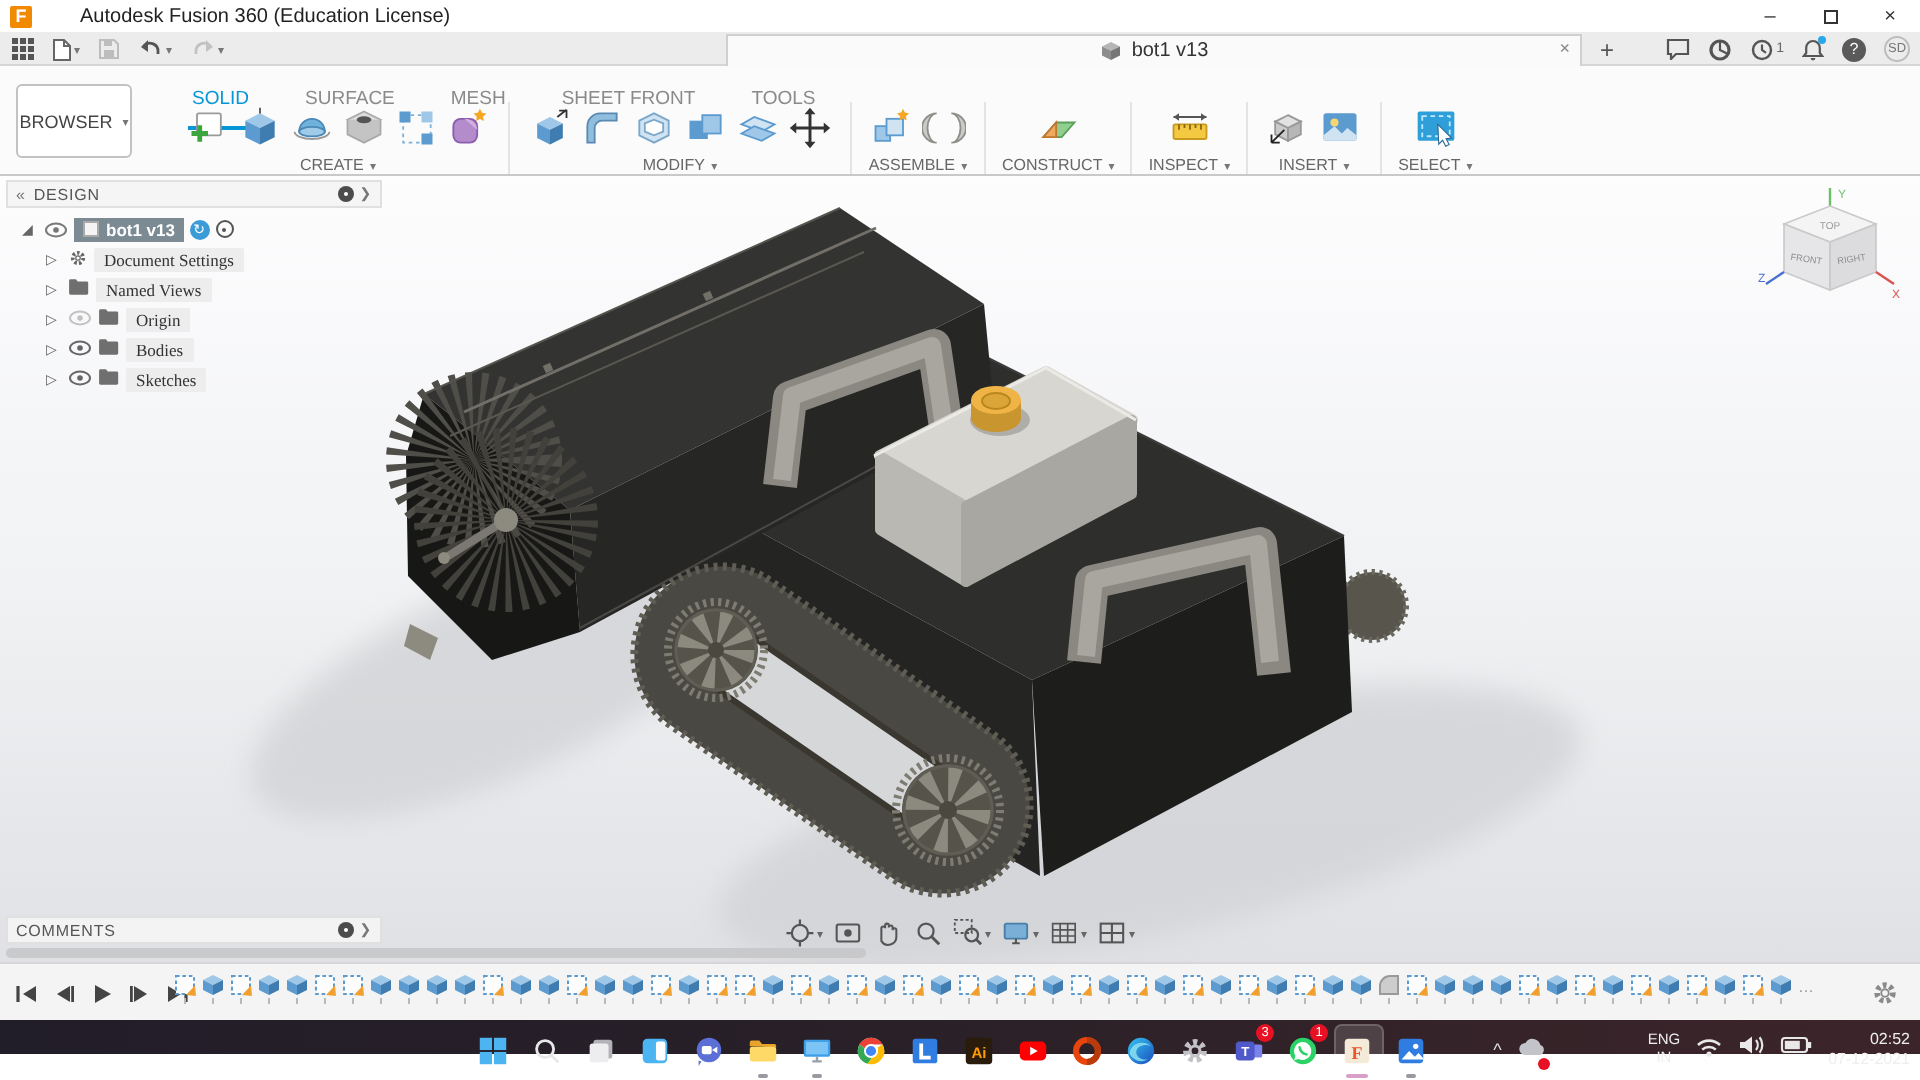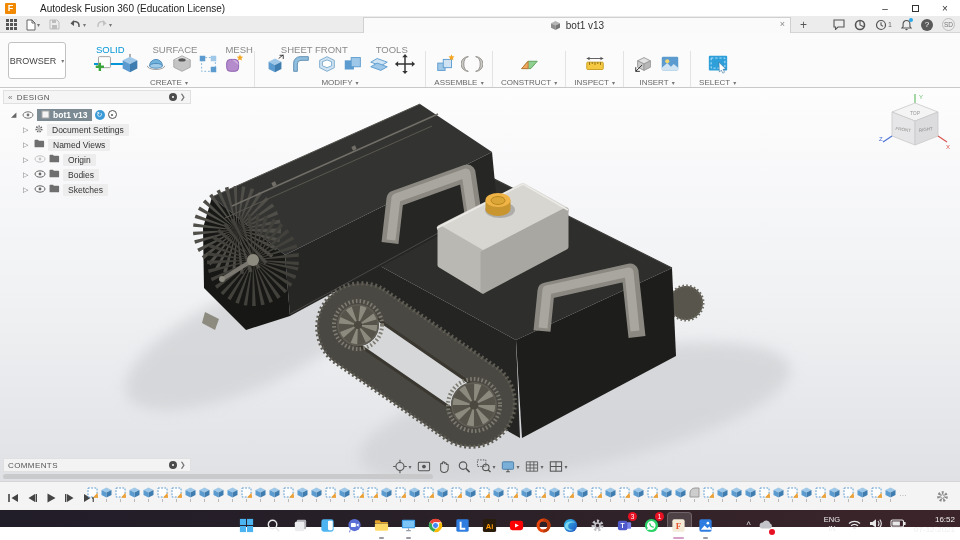--- a/index.html
+++ b/index.html
@@ -50,21 +50,21 @@
 
   .browser-panel { position:absolute; left:3px; top:2px; width:188px; }
   .panel-head { height:14px; background:rgba(244,244,244,.92); border:1px solid #e0e0e0; display:flex; align-items:center; font-size:8px; color:#555; padding:0 4px; letter-spacing:.4px; }
   .panel-head .ph-right { margin-left:auto; display:flex; align-items:center; gap:3px; color:#444; }
   .dot-circle { width:8px; height:8px; border-radius:50%; background:#4c4c4c; display:inline-block; position:relative; }
   .dot-circle::after { content:''; position:absolute; left:3px; top:3px; width:2px; height:2px; background:#fff; border-radius:50%; }
   .ph-chev { font-size:7px; color:#777; }
   .btree { padding:3px 0 0 8px; font-size:8.5px; color:#333; }
   .brow { height:15px; display:flex; align-items:center; gap:3px; }
   .brow .arrow { font-size:7px; color:#666; width:8px; }
-  .brow.child { padding-left:12px; }
+  .brow.child { padding-left:12px;font-family:Liberation Serif, serif; }
   .pill { background:rgba(236,236,236,.95); padding:1px 5px; border-radius:1px; }
   .root-pill { background:#7b8a93; color:#fff; display:flex; align-items:center; gap:3px; padding:1px 4px; font-weight:bold; }
   .sync-circle { width:10px; height:10px; border-radius:50%; background:#3b9bd6; color:#fff; font-size:7px; display:flex; align-items:center; justify-content:center; }
   .radio-ic { width:9px; height:9px; border:1px solid #555; border-radius:50%; position:relative; }
   .radio-ic::after { content:''; position:absolute; left:2.5px; top:2.5px; width:2px; height:2px; border-radius:50%; background:#555; }
 
   .comments-panel { position:absolute; left:3px; bottom:9px; width:188px;margin-top:20px; }
   .hscroll { position:absolute; left:3px; bottom:2px; width:430px; height:5px; background:#c6c6c8; border-radius:3px; opacity:.85; }
 
   .navbar { position:absolute; left:50%; transform:translateX(-50%); bottom:7px; display:flex; align-items:center; gap:5px; }
@@ -1168,16 +1168,16 @@
           </svg></span>
       <span><svg width="14" height="13">
             <path d="M1,5 h2.4 L7,2.2 v8.6 L3.4,8 H1 Z" fill="#e8e8e8"></path>
             <path d="M9,4 a4,4 0 0 1 0,5 M10.8,2.6 a6.3,6.3 0 0 1 0,7.8" stroke="#e8e8e8" fill="none" stroke-width="1.1"></path>
           </svg></span>
       <span><svg width="17" height="13">
             <rect x="1" y="3" width="12.5" height="7" rx="1.5" fill="none" stroke="#e8e8e8" stroke-width="1.1"></rect>
             <rect x="14" y="5" width="1.6" height="3" fill="#e8e8e8"></rect>
             <rect x="2.4" y="4.4" width="7.5" height="4.2" fill="#e8e8e8"></rect>
           </svg></span>
-      <span class="clockblk"><span>16:52</span><br><span>07-12-2021</span></span>
+      <span class="clockblk"><span>02:52</span><br><span>07-12-2021</span></span>
     </div>
   </div>
 </div>
 
 </body></html>

